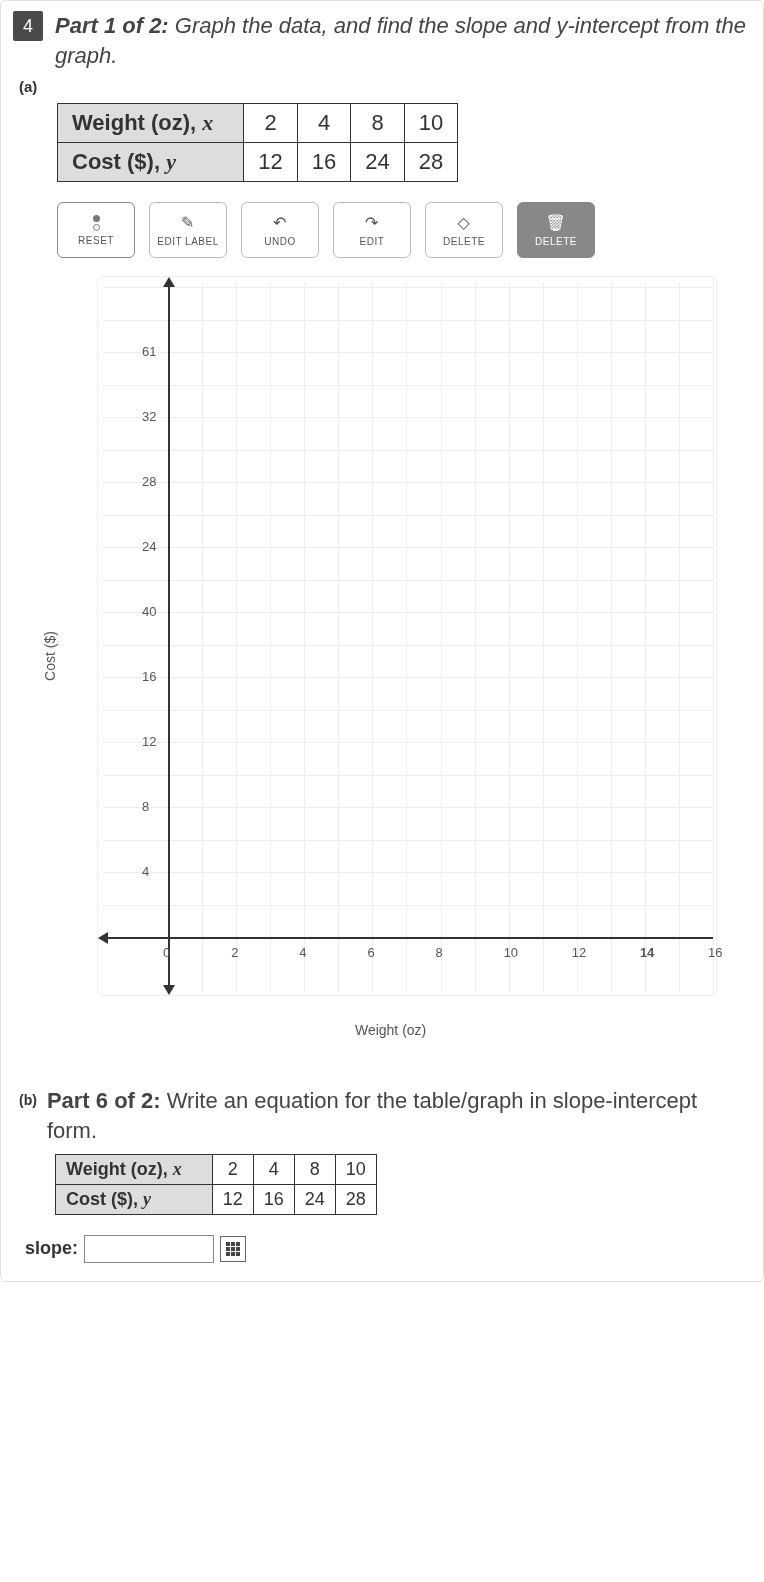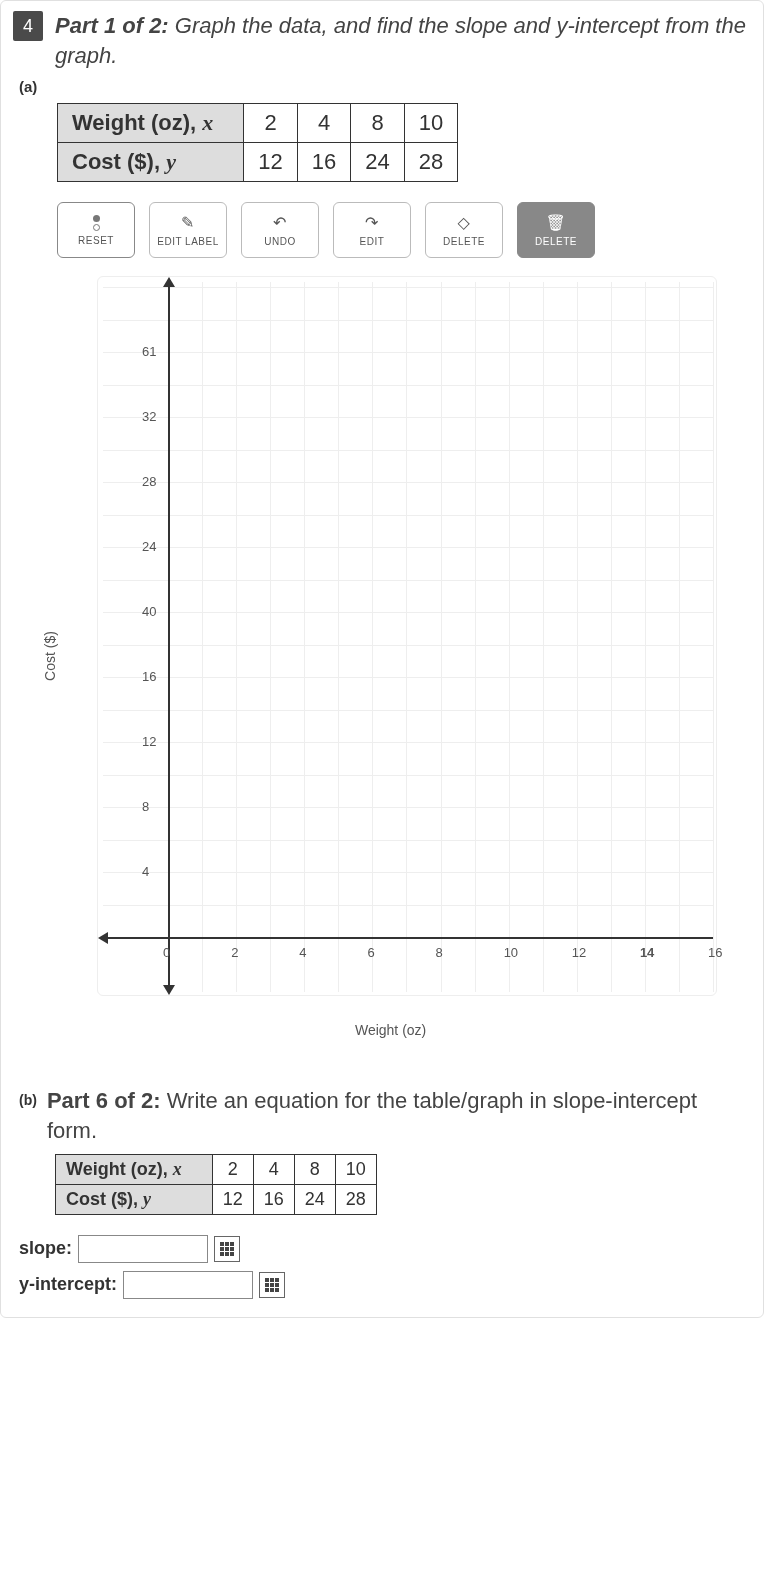--- a/index.html
+++ b/index.html
@@ -30,21 +30,21 @@
 .plot { position: absolute; left: 60px; top: 0px; width: 620px; height: 720px; border: 1px solid #eee; border-radius:6px; }
 .grid-v, .grid-h { position: absolute; background: #eee; }
 .axis-line { position: absolute; background: #333; }
 .tick-label { position: absolute; font-size: 13px; color: #555; }
 .arrowhead { position:absolute; width:0; height:0; }
 .part2 { margin-top: 50px; padding-left: 6px; }
 .part2-header { display:flex; align-items:flex-start; gap:10px; }
 .part2-label { font-weight:bold; font-size:14px; color:#333; margin-top:6px;}
 .part2-title { font-size: 22px; line-height:1.35; color:#444; }
 .data-table-sm td { padding: 4px 10px; font-size: 18px; }
-.input-row { display:flex; align-items:center; gap:6px; margin:8px 0; font-size:18px;}
+.input-row { display:flex; align-items:center; gap:6px; margin:8px 6px; font-size:18px;}
 .input-row .lab { font-weight:bold; }
 .input-box { width:130px; height:28px; border:1px solid #888; background:#fff; }
 .kb-btn { width:26px; height:26px; border:1px solid #666; display:flex; align-items:center; justify-content:center; font-size:13px; background:#fff; cursor:pointer;}
 .kb-grid { display:grid; grid-template-columns: repeat(3,4px); grid-template-rows: repeat(3,4px); gap:1px;}
 .kb-grid span{ background:#444; width:4px; height:4px;}
 </style>
 </head>
 <body>
 
 <div class="container">
@@ -213,32 +213,15 @@
               <span></span>
               <span></span>
               <span></span>
               <span></span>
               <span></span>
               <span></span>
               <span></span>
             </div>
           </div>
       </div>
-      <div class="input-row">
-        <span class="lab">y-intercept:</span>
-        <input class="input-box" style="">
-        <div class="kb-btn">
-            <div class="kb-grid">
-              <span></span>
-              <span></span>
-              <span></span>
-              <span></span>
-              <span></span>
-              <span></span>
-              <span></span>
-              <span></span>
-              <span></span>
-            </div>
-          </div>
-      </div>
     </div>
   </div>
 </div>
 
 </body></html>

